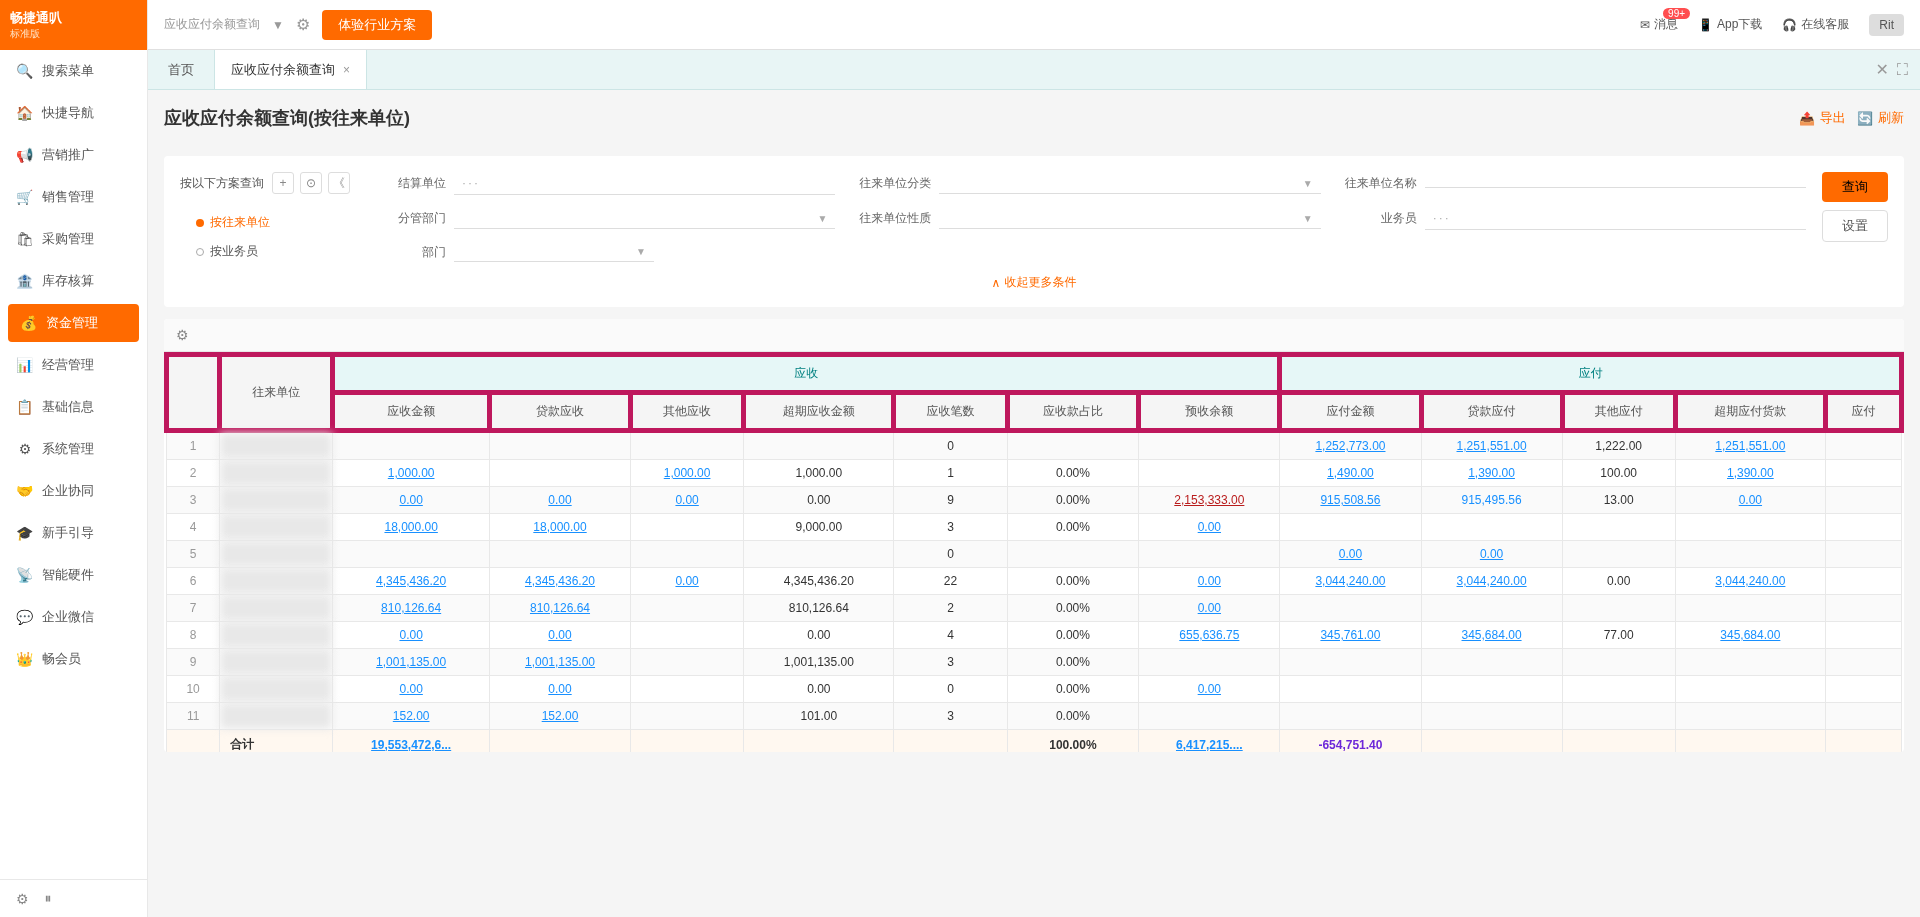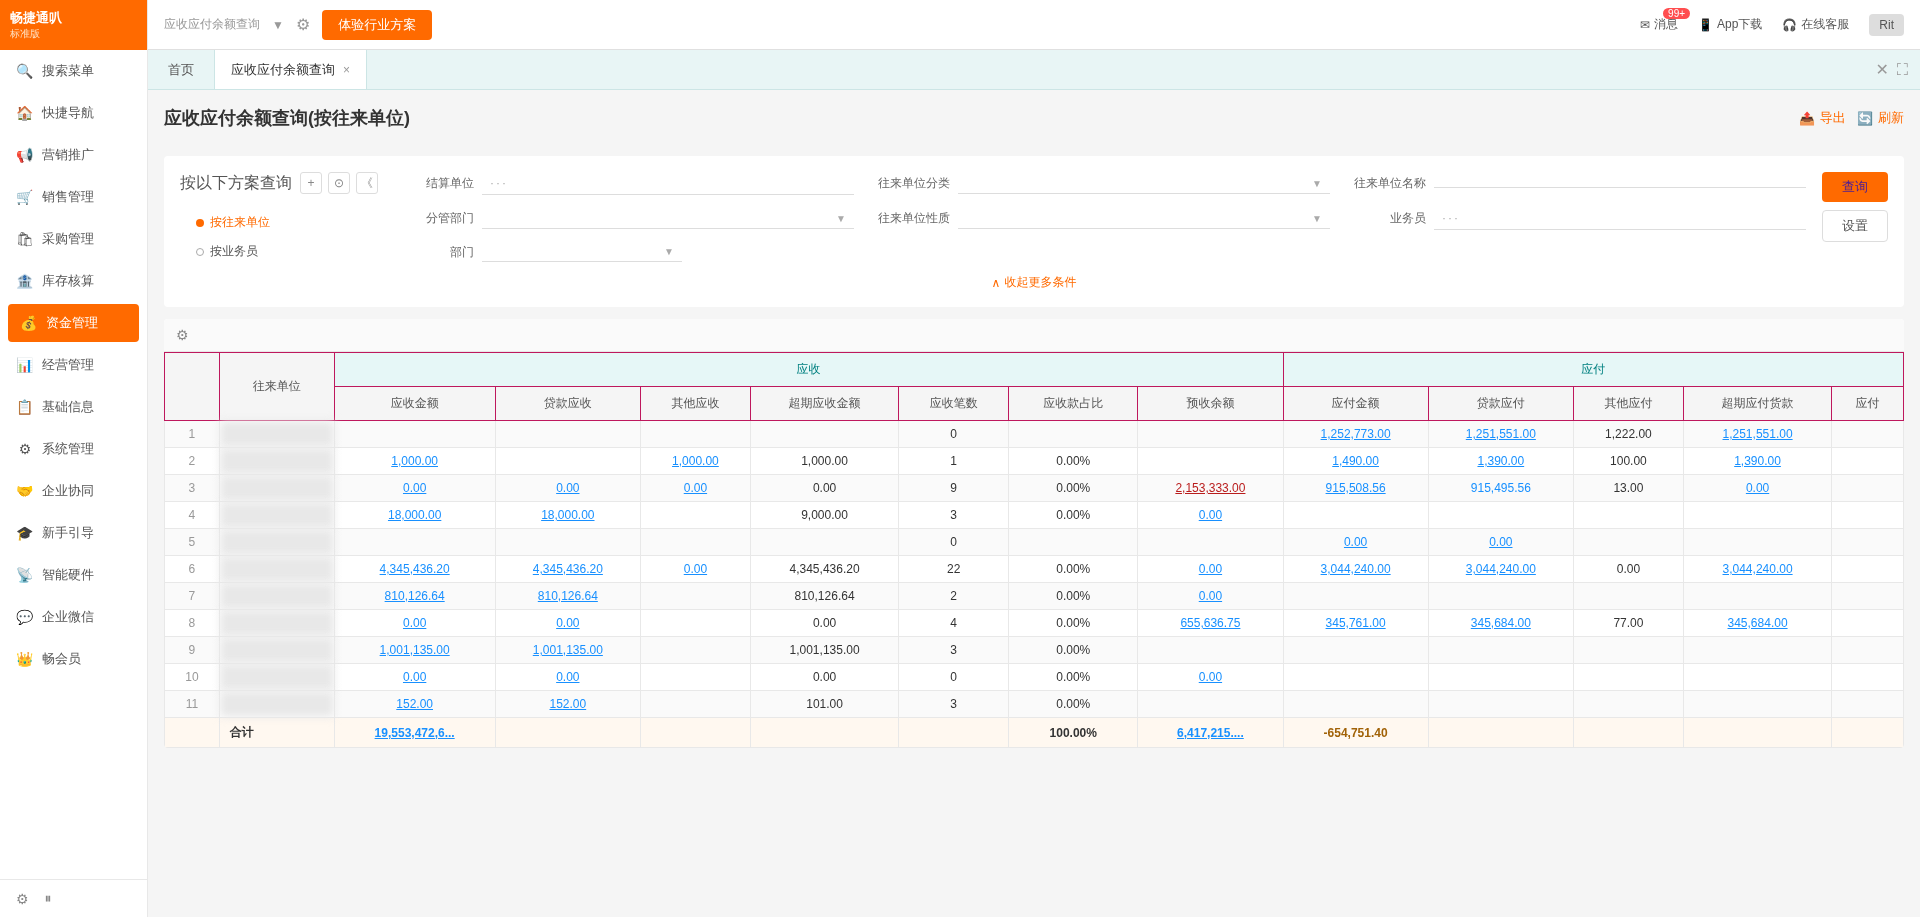--- a/index.html
+++ b/index.html
@@ -62,29 +62,29 @@
     .filter-field { display: flex; align-items: center; gap: 8px; flex: 1; }
     .filter-label { font-size: 12px; color: #666; width: 80px; flex-shrink: 0; text-align: right; }
     .filter-input { flex: 1; border-bottom: 1px solid #ddd; padding: 4px 8px; font-size: 12px; color: #333; display: flex; align-items: center; justify-content: space-between; min-width: 180px; }
     .filter-input .dots { color: #aaa; letter-spacing: 2px; }
     .filter-input .arrow { color: #aaa; font-size: 10px; }
 
     .collapse-btn { display: flex; align-items: center; justify-content: center; gap: 4px; color: #ff6a00; cursor: pointer; font-size: 12px; margin-top: 8px; }
 
     
     .query-btns { display: flex; flex-direction: column; gap: 8px; }
-    .btn-query { background: #ff6a00; color: #4c1d95; border: none; border-radius: 4px; padding: 6px 20px; cursor: pointer; font-size: 13px; }
+    .btn-query { background: #ff6a00; color: #000000; border: none; border-radius: 4px; padding: 6px 20px; cursor: pointer; font-size: 13px; }
     .btn-settings { background: #fff; color: #555; border: 1px solid #ddd; border-radius: 4px; padding: 6px 16px; cursor: pointer; font-size: 13px; }
 
     
     .table-container { background: #fff; border-radius: 4px; overflow: hidden; }
     .table-toolbar { display: flex; align-items: center; padding: 8px 12px; background: #fafafa; border-bottom: 1px solid #e8e8e8; }
     .table-gear { color: #888; cursor: pointer; font-size: 14px; }
     table { width: 100%; border-collapse: collapse; font-size: 12px; }
-    th { background: #f5f5f5; padding: 8px 10px; text-align: center; border: 1px solid #be185d; color: #555; font-weight: normal; white-space: nowrap; }
+    th { background: #f5f5f5; padding: 8px 10px; text-align: center; border: 5px solid #be185d; color: #555; font-weight: normal; white-space: nowrap; }
     td { padding: 6px 10px; border: 1px solid #e8e8e8; text-align: center; color: #333; white-space: nowrap; }
     .underline-val { text-decoration: underline; color: #1890ff; cursor: pointer; }
     tr:nth-child(odd) td { background: #fafafa; }
     tr:nth-child(even) td { background: #fff; }
     .row-num { color: #999; text-align: center; }
     th.group-header { background: #e6f7f7; color: #008080; }
     .total-row td { background: #fff8f0 !important; font-weight: bold; color: #333; }
     .total-row td.underline-val { text-decoration: underline; color: #1890ff; }
   </style>
 </head>
@@ -216,21 +216,21 @@
           <span>刷新</span>
         </div>
       </div>
     </div>
 
     <div class="filter-area">
       <div style="display:flex; gap:16px;">
 
         <div style="display:flex; flex-direction:column; min-width:160px;">
           <div class="filter-tabs">
-            <span style="font-size:16px;color:#555;">按以下方案查询</span>
+            <span style="font-size:12px;color:#555;">按以下方案查询</span>
             <div class="filter-tab-icons">
               <div class="filter-icon-btn">+</div>
               <div class="filter-icon-btn">⊙</div>
               <div class="filter-icon-btn">《</div>
             </div>
           </div>
           <div class="filter-options">
             <div class="filter-option active">
               <span style="width:8px;height:8px;border-radius:50%;background:#ff6a00;display:inline-block;"></span>
               <span>按往来单位</span>
@@ -522,21 +522,21 @@
             <tr class="total-row">
               <td></td>
               <td style="text-align:left;font-weight:bold;">合计</td>
               <td class="underline-val">19,553,472,6...</td>
               <td></td>
               <td></td>
               <td></td>
               <td></td>
               <td>100.00%</td>
               <td class="underline-val">6,417,215....</td>
-              <td style="color:#a16207;">-654,751.40</td>
+              <td style="color:#6d28d9;">-654,751.40</td>
               <td></td>
               <td></td>
               <td></td>
               <td></td>
             </tr>
           </tfoot>
         </table>
       </div>
     </div>
 

